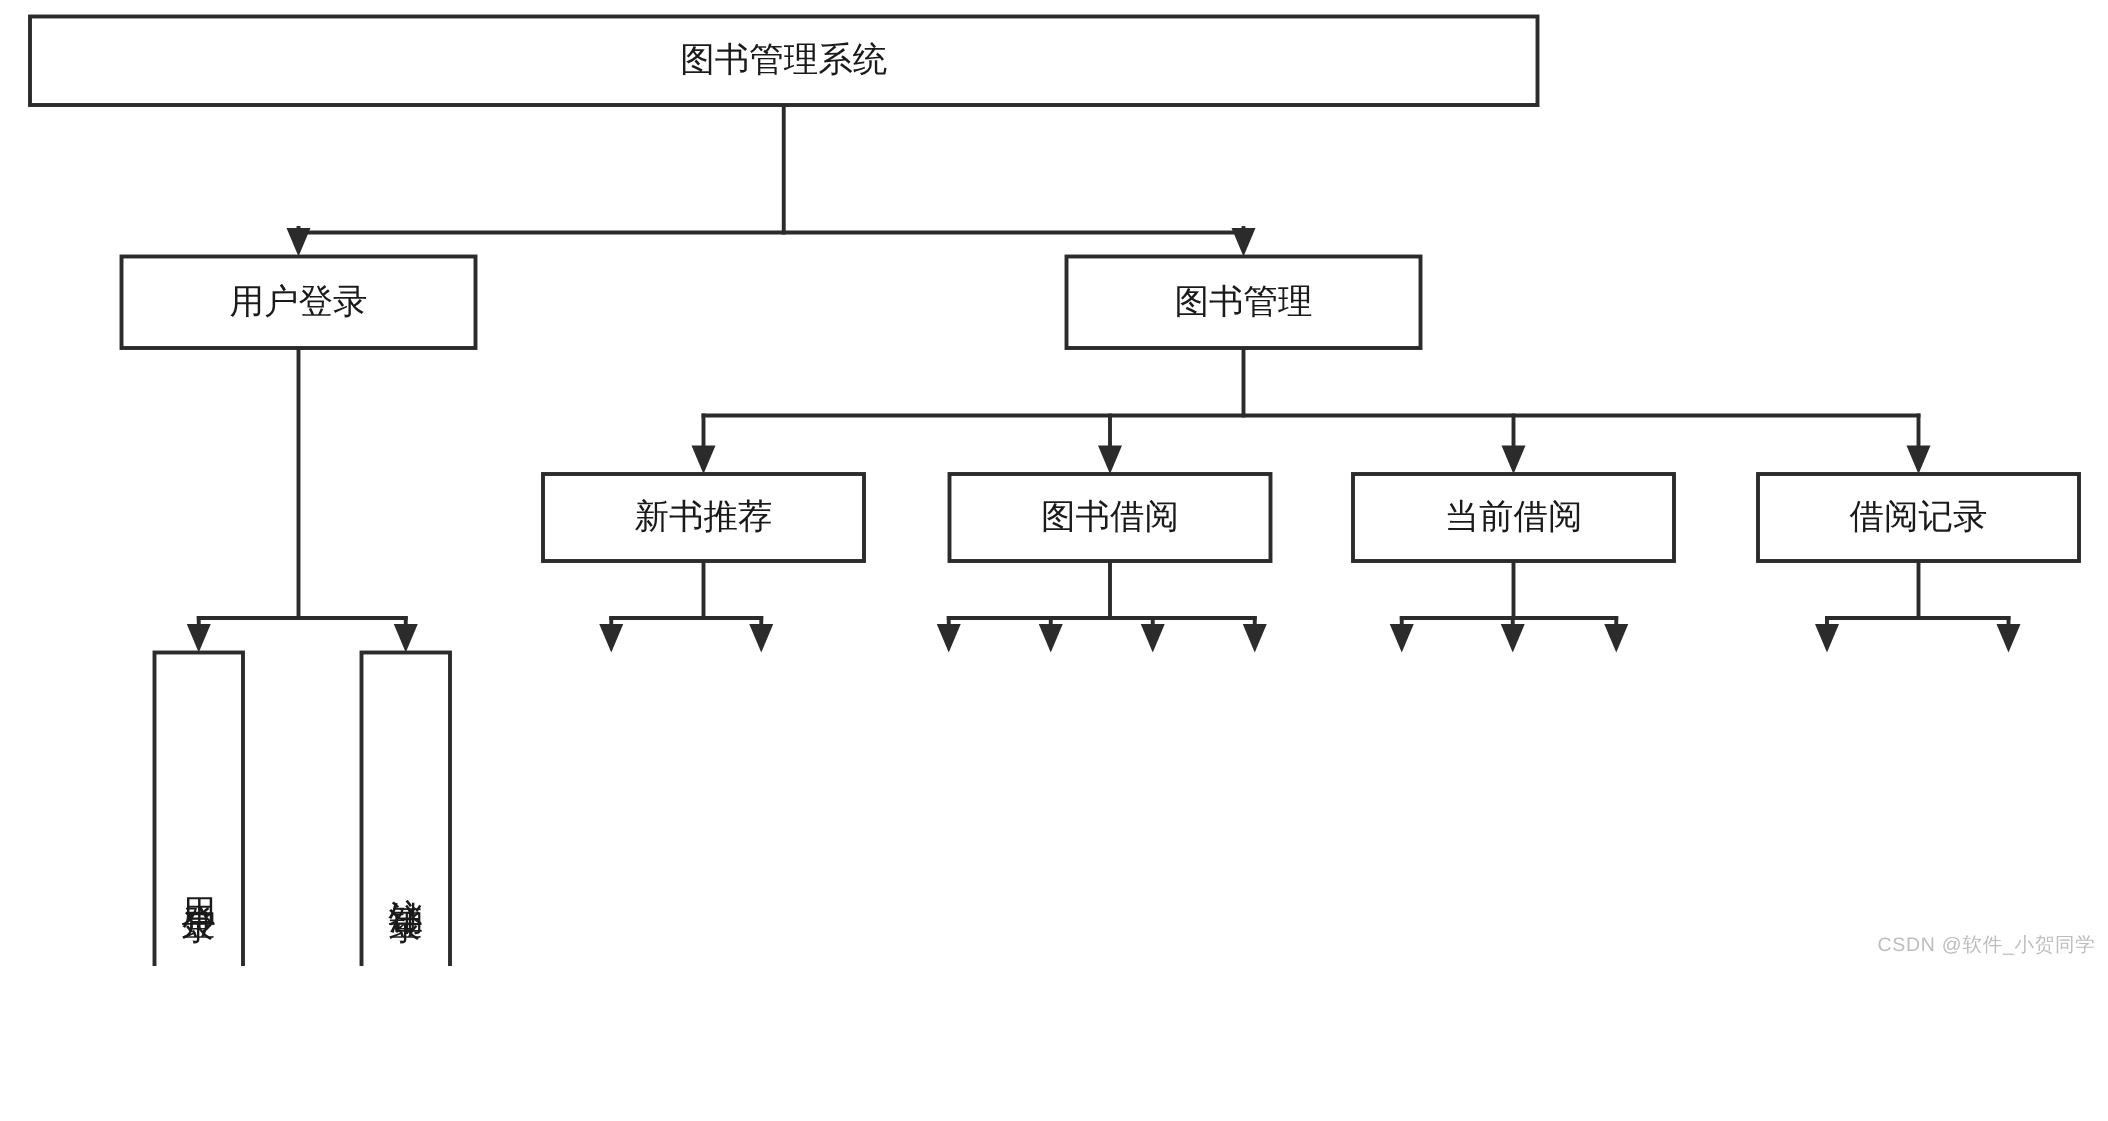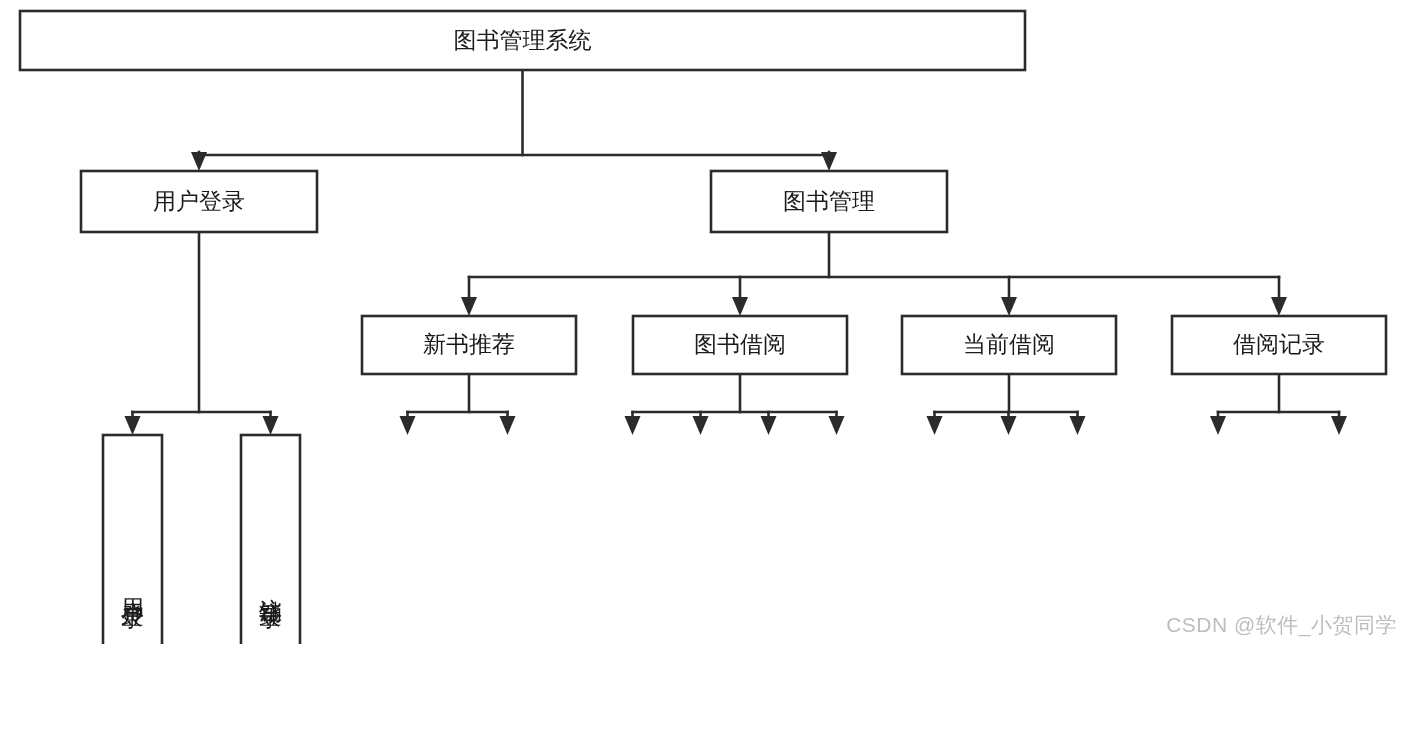--- a/index.html
+++ b/index.html
@@ -63,21 +63,21 @@
     display: flex;
     align-items: center;
     justify-content: center;
     pointer-events: none;
   }
   .watermark {
     position: absolute;
     right: 8px;
     bottom: 5px;
     font-family: "Liberation Sans", "DejaVu Sans", sans-serif;
-    font-size: 21px;
+    font-size: 13px;
     color: #bdbdbd;
     letter-spacing: 0.5px;
     white-space: nowrap;
   }
 </style>
 </head>
 <body>
 
 <div id="diagram-root">
   <svg class="diagram-canvas" viewBox="0 0 1405 747">

